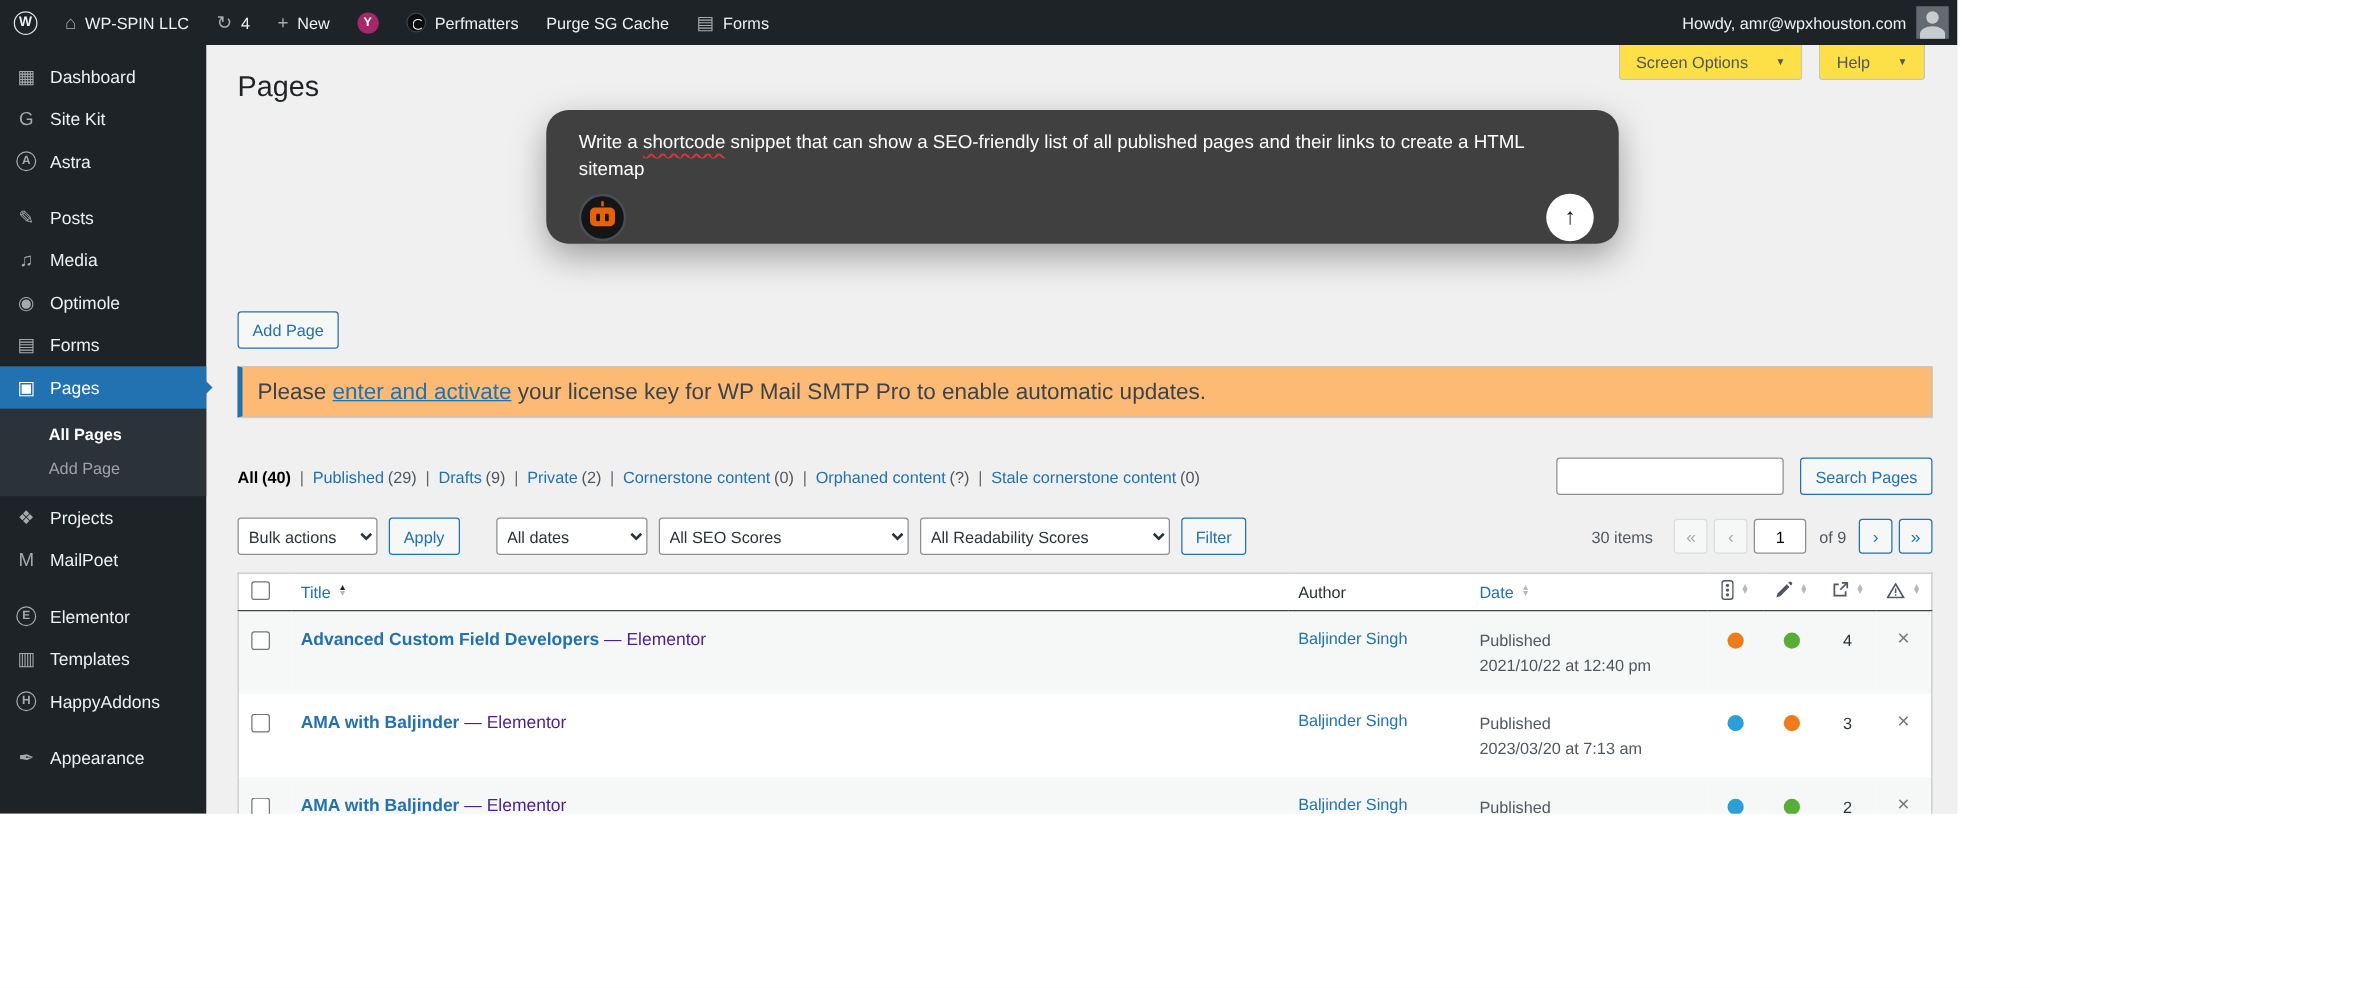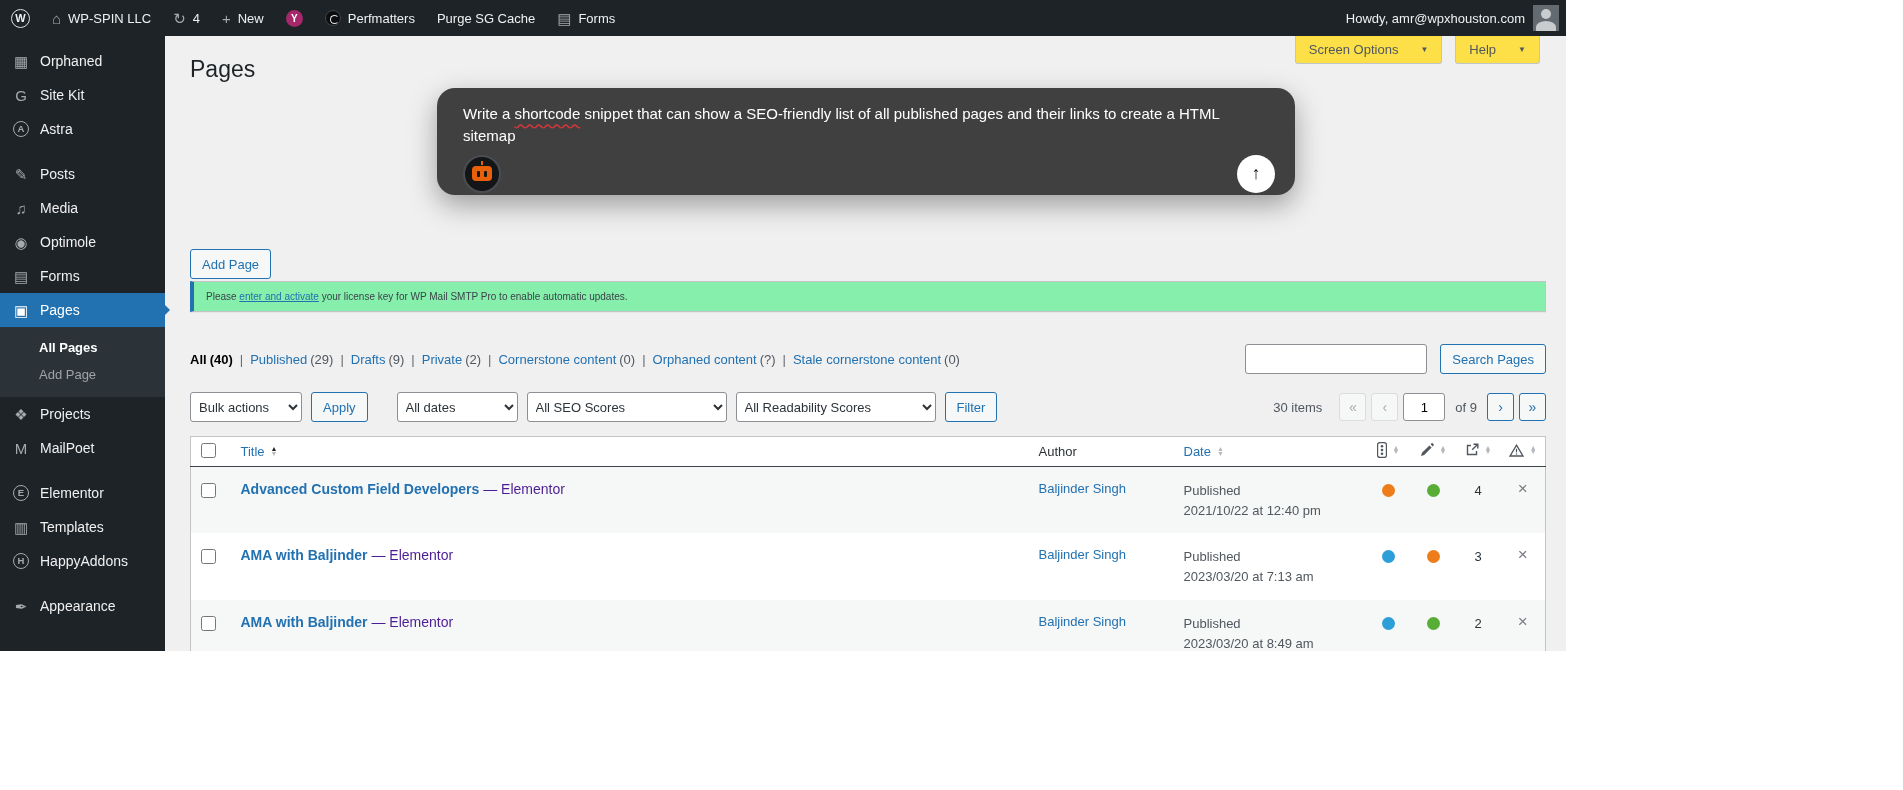--- a/index.html
+++ b/index.html
@@ -59,22 +59,22 @@
   .robot-head { width:20px; height:15px; background:#e8600a; border-radius:4px; position:relative; display:flex; gap:4px; align-items:center; justify-content:center; }
   .robot-head::before { content:""; position:absolute; top:-5px; left:50%; transform:translateX(-50%); width:2px; height:4px; background:#e8600a; }
   .robot-eye { width:3px; height:6px; background:#141517; border-radius:1px; }
   .send-btn { width:38px; height:38px; border-radius:50%; background:#fff; border:none; color:#111; font-size:18px; font-weight:700;
               display:flex; align-items:center; justify-content:center; cursor:pointer; margin-right:-6px; }
 
   .button-secondary { background:#f6f7f7; border:1px solid #2271b1; color:#2271b1; border-radius:3px; height:30px; padding:0 11px;
                       font-size:13px; font-family:inherit; cursor:pointer; display:inline-flex; align-items:center; }
   .add-page-btn { margin-top:164px; }
 
-  .notice { margin-top:2px; background:#86efac; border:1px solid #c3c4c7; border-left:4px solid #2271b1; box-shadow:0 1px 1px rgba(0,0,0,.04);
-            padding:9px 12px; font-size:10px; color:#3c434a; }
+  .notice { margin-top:14px; background:#fdba74; border:1px solid #c3c4c7; border-left:4px solid #2271b1; box-shadow:0 1px 1px rgba(0,0,0,.04);
+            padding:9px 12px; font-size:18px; color:#3c434a; }
   .notice a { color:#2271b1; text-decoration:underline; cursor:pointer; }
 
   .views-row { display:flex; justify-content:space-between; align-items:center; margin-top:32px; }
   .subsubsub { list-style:none; display:flex; flex-wrap:wrap; align-items:center; font-size:13px; color:#646970; }
   .subsubsub li { display:flex; align-items:center; }
   .subsubsub a { color:#2271b1; text-decoration:none; cursor:pointer; }
   .subsubsub a.current-view { color:#000; font-weight:700; }
   .subsubsub .count { color:#50575e; margin-left:3px; font-weight:400; }
   .subsubsub a.current-view .count { color:#000; font-weight:700; }
   .sep { margin:0 7px; color:#646970; }
@@ -159,21 +159,21 @@
     </div>
     <div class="ab-right">
       <span class="howdy">Howdy, amr@wpxhouston.com</span>
       <span class="avatar"></span>
     </div>
   </header>
 
   <nav class="sidebar">
     <div class="menu-item">
       <span class="mi-icon">▦</span>
-      <span>Orphaned</span>
+      <span>Dashboard</span>
     </div>
     <div class="menu-item">
       <span class="mi-icon">G</span>
       <span>Site Kit</span>
     </div>
     <div class="menu-item">
       <span class="mi-icon">
           <span class="circ-inner">A</span>
         </span>
       <span>Astra</span>

